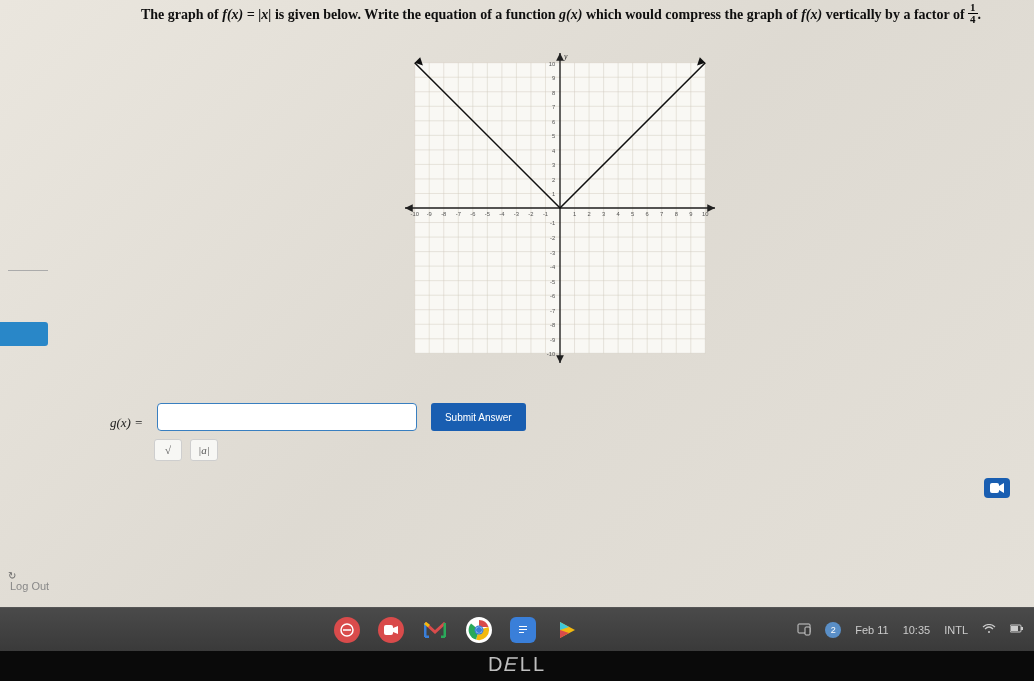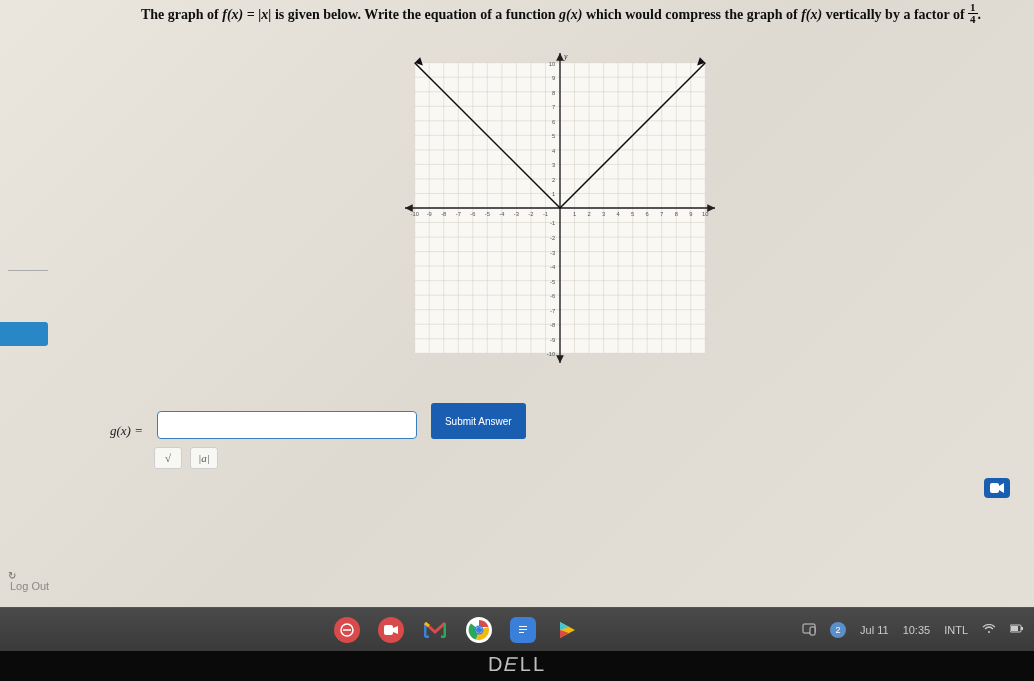--- a/index.html
+++ b/index.html
@@ -111,21 +111,21 @@
   .gx { font-style: italic; font-family: 'Times New Roman', serif; font-size: 13px; color: #222;}
   .answer-input {
     width: 260px; height: 28px;
     border: 1.5px solid #3a7fbf;
     border-radius: 4px;
     background: #fff;
     padding: 2px 6px;
     font-size: 13px;
   }
   .submit-btn {
-    height: 36px;
+    height: 28px;
     padding: 0 14px;
     background: #1b5fb0;
     color: #fff;
     border: none;
     border-radius: 3px;
     font-size: 10px;
     font-family: Arial, sans-serif;
     cursor: pointer;
   }
   .tool-row {
@@ -450,21 +450,21 @@
   </div>
 
   <div class="right">
     <div>
       <svg width="14" height="14">
           <rect x="1" y="2" width="12" height="9" rx="1" fill="none" stroke="#ccc" stroke-width="1"></rect>
           <rect x="8" y="5" width="5" height="8" rx="1" fill="#3a3a3a" stroke="#ccc" stroke-width="1"></rect>
         </svg>
     </div>
     <div class="badge-2">2</div>
-    <span>Jul 11</span>
+    <span>Feb 11</span>
     <span>10:35</span>
     <span>INTL</span>
     <span>
       <svg width="14" height="10">
           <path d="M1 3 Q7 -2 13 3" fill="none" stroke="#ccc" stroke-width="1.2"></path>
           <path d="M3 5 Q7 1 11 5" fill="none" stroke="#ccc" stroke-width="1.2"></path>
           <circle cx="7" cy="8" r="1" fill="#ccc"></circle>
         </svg>
     </span>
     <span>

